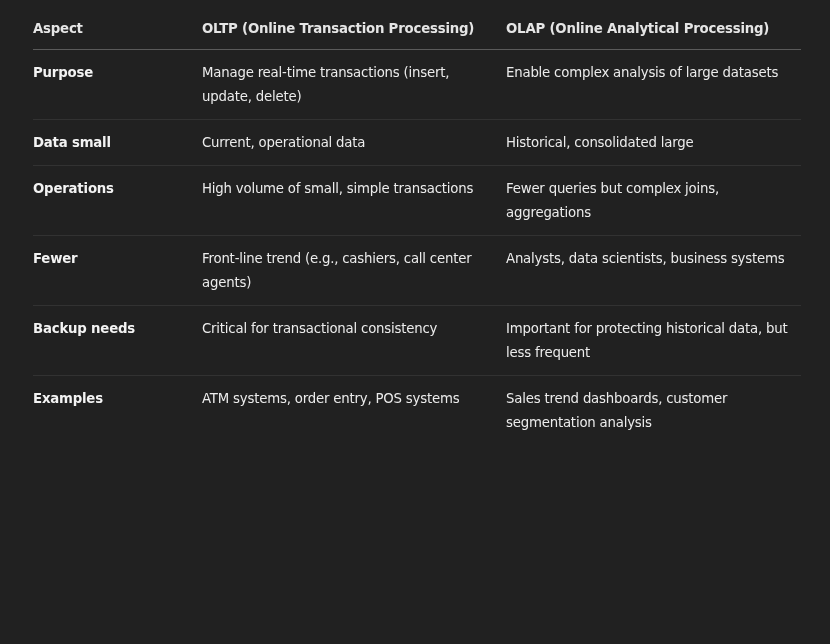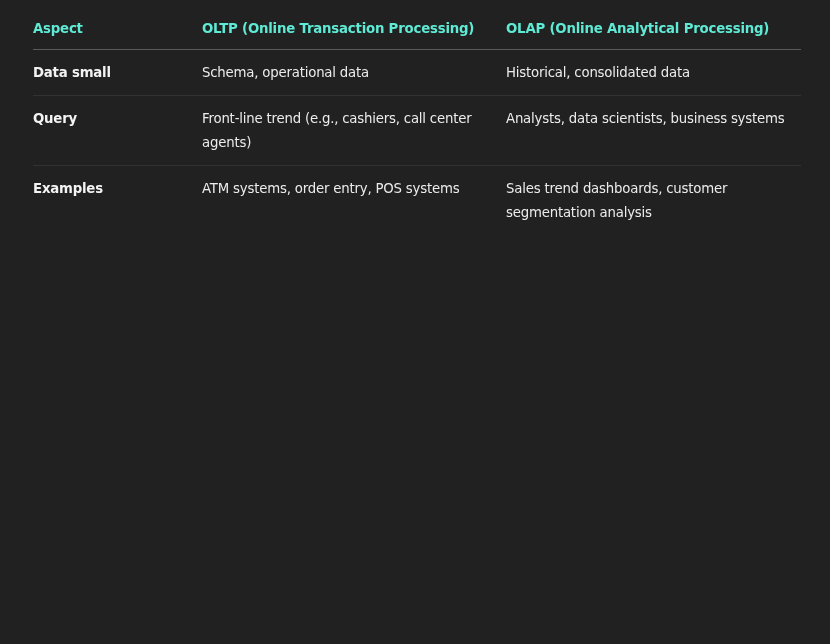--- a/index.html
+++ b/index.html
@@ -25,21 +25,21 @@
       border-collapse: collapse;
       width: 768px;
       table-layout: fixed;
     }
     col.c1 { width: 169px; }
     col.c2 { width: 304px; }
     col.c3 { width: 295px; }
     th {
       text-align: left;
       font-weight: 700;
-      color: #5eead4;
+      color: #e5e5e5;
       padding: 4px 8px 8px 0;
       line-height: 24px;
       border-bottom: 1px solid #5a5a5a;
       vertical-align: top;
       letter-spacing: -0.2px;
     }
     td {
       padding: 10.5px 8px 10.5px 0;
       line-height: 24px;
       vertical-align: top;
@@ -64,28 +64,43 @@
     </colgroup>
     <thead>
       <tr>
         <th>Aspect</th>
         <th>OLTP (Online Transaction Processing)</th>
         <th>OLAP (Online Analytical Processing)</th>
       </tr>
     </thead>
     <tbody>
       <tr>
-        <td class="aspect">Data small</td>
-        <td>Schema, operational data</td>
-        <td>Historical, consolidated data</td>
+        <td class="aspect">Purpose</td>
+        <td>Manage real-time transactions (insert, update, delete)</td>
+        <td>Enable complex analysis of large datasets</td>
       </tr>
       <tr>
-        <td class="aspect">Query</td>
+        <td class="aspect">Data small</td>
+        <td>Current, operational data</td>
+        <td>Historical, consolidated large</td>
+      </tr>
+      <tr>
+        <td class="aspect">Operations</td>
+        <td>High volume of small, simple transactions</td>
+        <td>Fewer queries but complex joins, aggregations</td>
+      </tr>
+      <tr>
+        <td class="aspect">Fewer</td>
         <td>Front-line trend (e.g., cashiers, call center agents)</td>
         <td>Analysts, data scientists, business systems</td>
+      </tr>
+      <tr>
+        <td class="aspect">Backup needs</td>
+        <td>Critical for transactional consistency</td>
+        <td>Important for protecting historical data, but less frequent</td>
       </tr>
       <tr>
         <td class="aspect">Examples</td>
         <td>ATM systems, order entry, POS systems</td>
         <td>Sales trend dashboards, customer segmentation analysis</td>
       </tr>
     </tbody>
   </table>
 </div>
 

